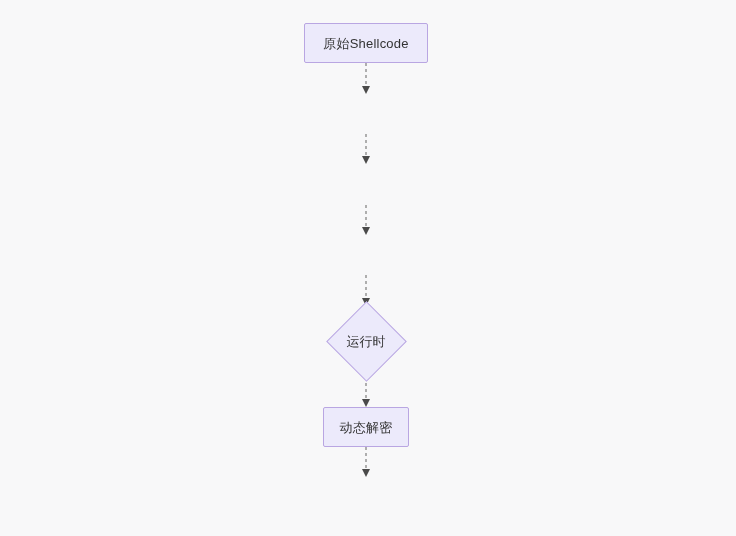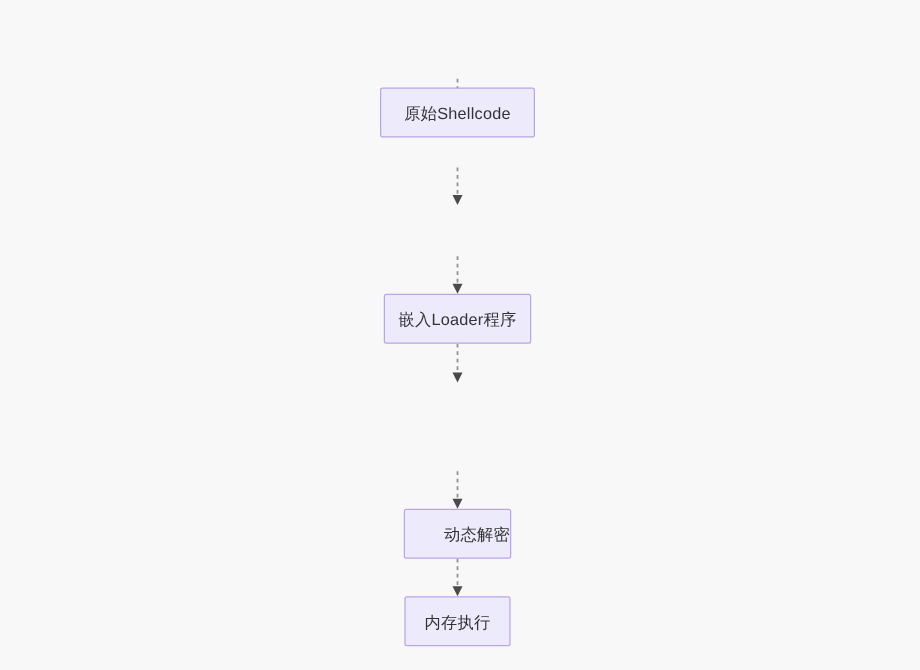--- a/index.html
+++ b/index.html
@@ -102,25 +102,23 @@
         <line x1="7" y1="0" x2="7" y2="23" stroke="#8f8f8f" stroke-width="1.4" stroke-dasharray="3 3"></line>
         <path d="M 7 30 L 3 22 L 11 22 Z" fill="#4a4a4a"></path>
       </svg>
     </div>
     <div class="edge" style="left: 366px; top: 447px; width: 14px; height: 30px;">
       <svg width="14" height="30" viewBox="0 0 14 30">
         <line x1="7" y1="0" x2="7" y2="23" stroke="#8f8f8f" stroke-width="1.4" stroke-dasharray="3 3"></line>
         <path d="M 7 30 L 3 22 L 11 22 Z" fill="#4a4a4a"></path>
       </svg>
     </div>
-    <div class="node" style="left: 366px; top: 23px; width: 124px; height: 40px; margin-top: 47px;">
+    <div class="node" style="left: 366px; top: 23px; width: 124px; height: 40px;">
       <span class="node-label">原始Shellcode</span>
     </div>
-    <div class="node" style="left: 366px; top: 235px; width: 118px; height: 40px;">
-      <span class="node-label">嵌入Loader程序</span>
+    <div class="decision-wrap" style="left: 366px; top: 305px; width: 70px; height: 72px;">
+      <div class="decision-shape" style="width: 57px; height: 57px; margin-left: -28.5px; margin-top: -28.5px; transform: rotate(45deg);"></div>
+      <span class="decision-label">运行时</span>
     </div>
-    <div class="node" style="left: 366px; top: 407px; width: 86px; height: 40px; justify-content: flex-end;">
+    <div class="node" style="left: 366px; top: 407px; width: 86px; height: 40px;">
       <span class="node-label">动态解密</span>
-    </div>
-    <div class="node" style="left: 366px; top: 477px; width: 85px; height: 40px;">
-      <span class="node-label">内存执行</span>
     </div>
   </div>
 
 </body></html>

